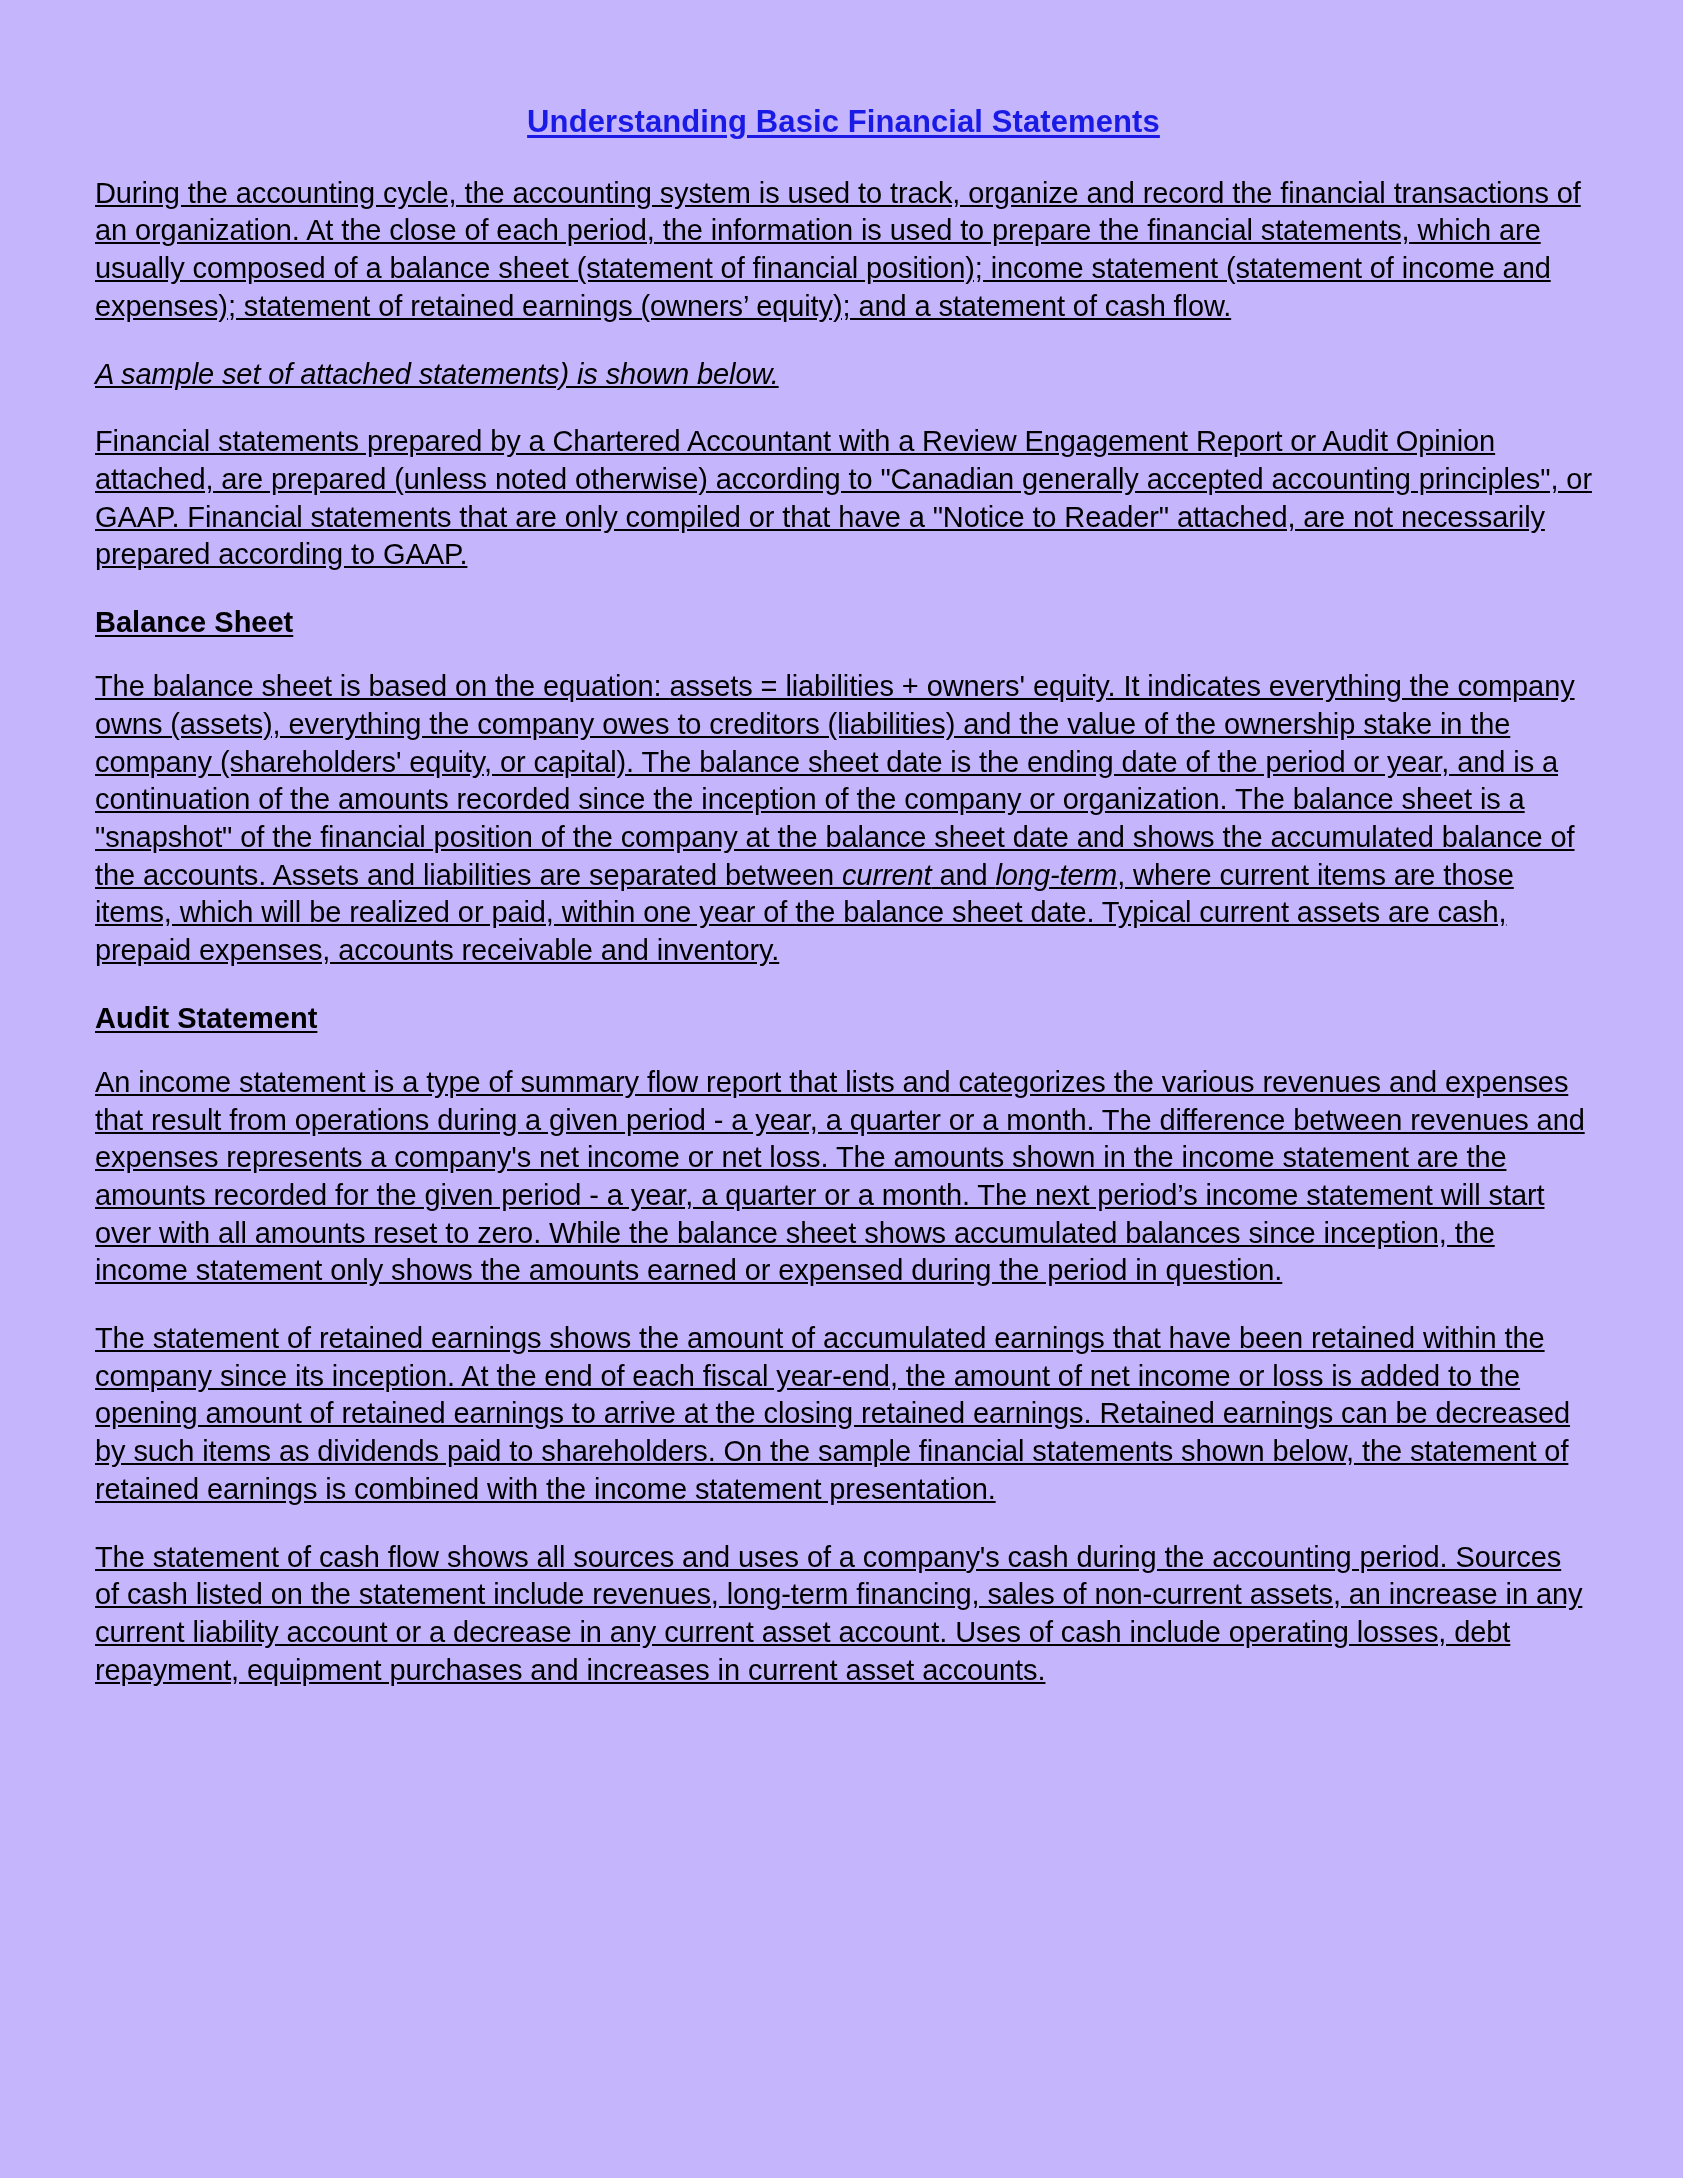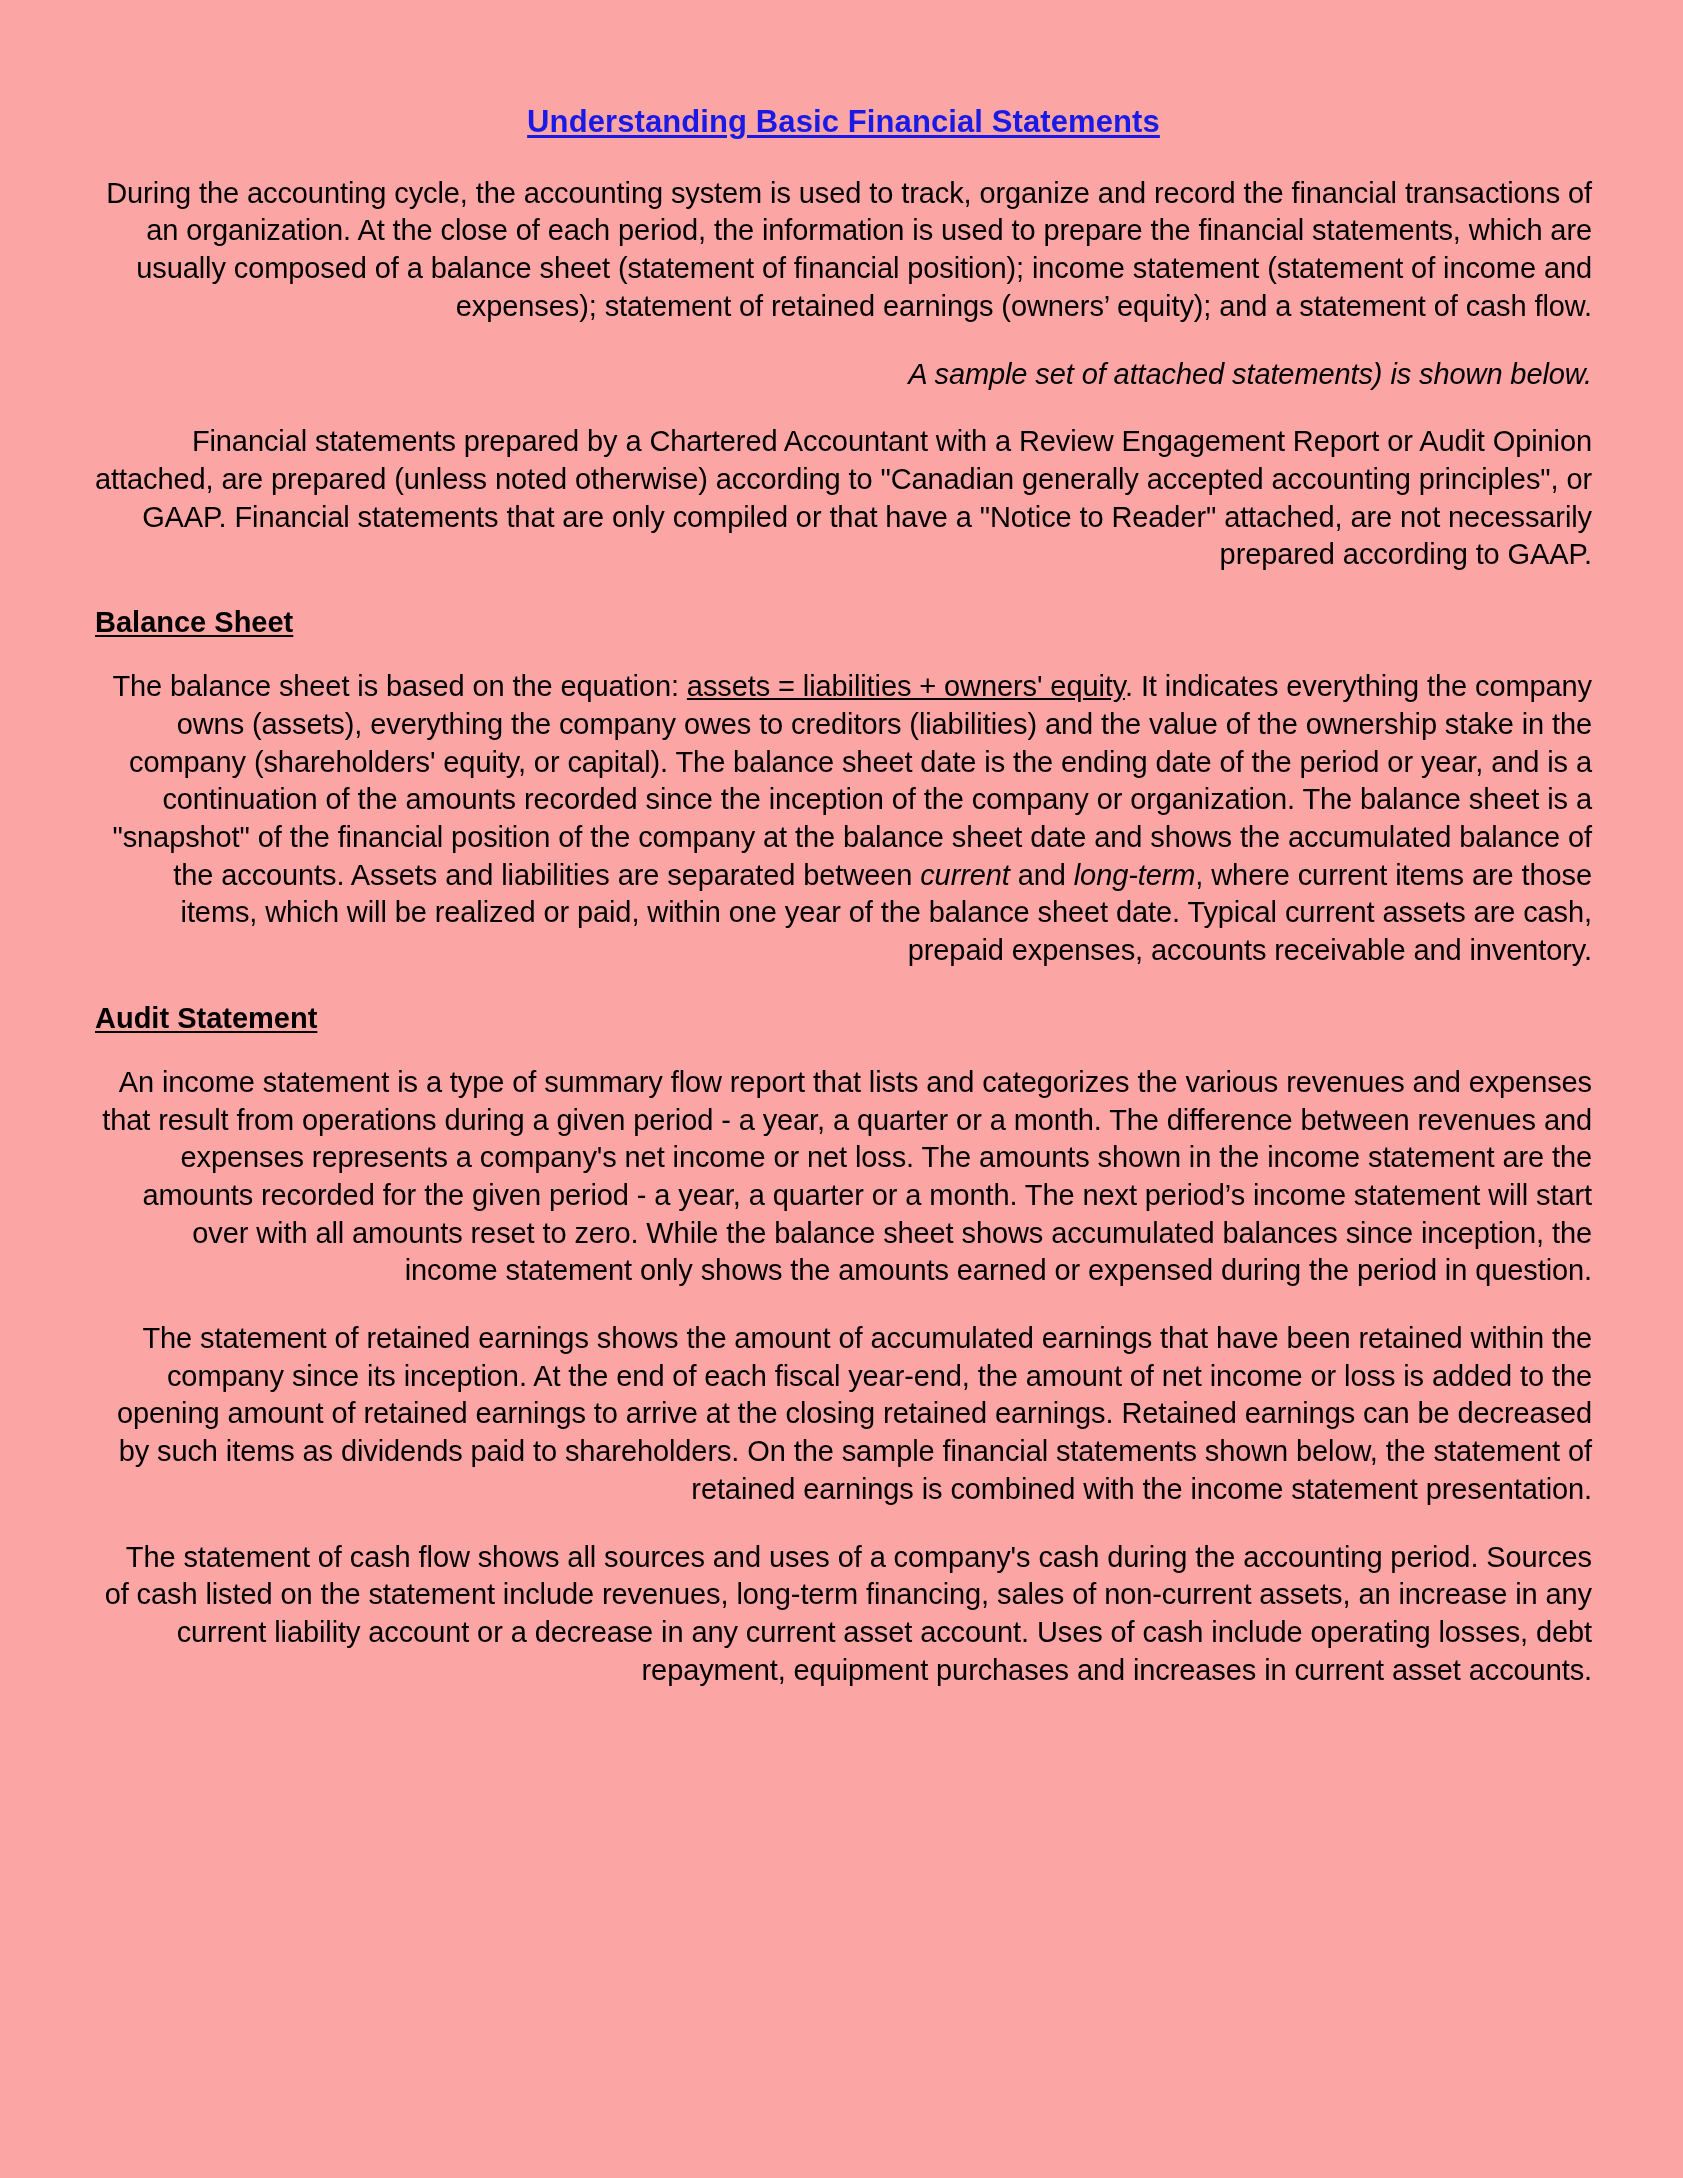--- a/index.html
+++ b/index.html
@@ -32,22 +32,23 @@
     text-decoration: underline;
     text-underline-offset: 3px;
     margin: 0 0 33px 0;
     letter-spacing: 0.1px;
   }
   p.body {
     margin: 0 0 30px 0;
     font-size: 29px;
     line-height: 1.30;
     color: #000000;
-    text-align: right;
+    text-align: left;
     letter-spacing: -0.1px;
+    text-decoration: underline;
   }
   p.body.italic {
     font-style: italic;
   }
   h2.section {
     margin: 0 0 28px 0;
     font-size: 29px;
     line-height: 1.25;
     font-weight: bold;
     color: #000000;
@@ -63,21 +64,21 @@
     text-decoration: underline;
     text-underline-offset: 2px;
   }
   .i {
     font-style: italic;
   }
 </style>
 </head>
 <body>
 
-<div class="page" style="background: #fca5a5;">
+<div class="page" style="background: #c4b5fd;">
   <div class="content">
 
     <div class="doc-title" id="doc-title" style="color: rgb(26, 26, 230);">Understanding Basic Financial Statements</div>
 
     <p class="body">During the accounting cycle, the accounting system is used to track, organize and record the financial transactions of an organization. At the close of each period, the information is used to prepare the financial statements, which are usually composed of a balance sheet (statement of financial position); income statement (statement of income and expenses); statement of retained earnings (owners’ equity); and a statement of cash flow.</p>
 
     <p class="body italic">A sample set of attached statements) is shown below.</p>
 
     <p class="body">Financial statements prepared by a Chartered Accountant with a Review Engagement Report or Audit Opinion attached, are prepared (unless noted otherwise) according to "Canadian generally accepted accounting principles", or GAAP. Financial statements that are only compiled or that have a "Notice to Reader" attached, are not necessarily prepared according to GAAP.</p>
 

